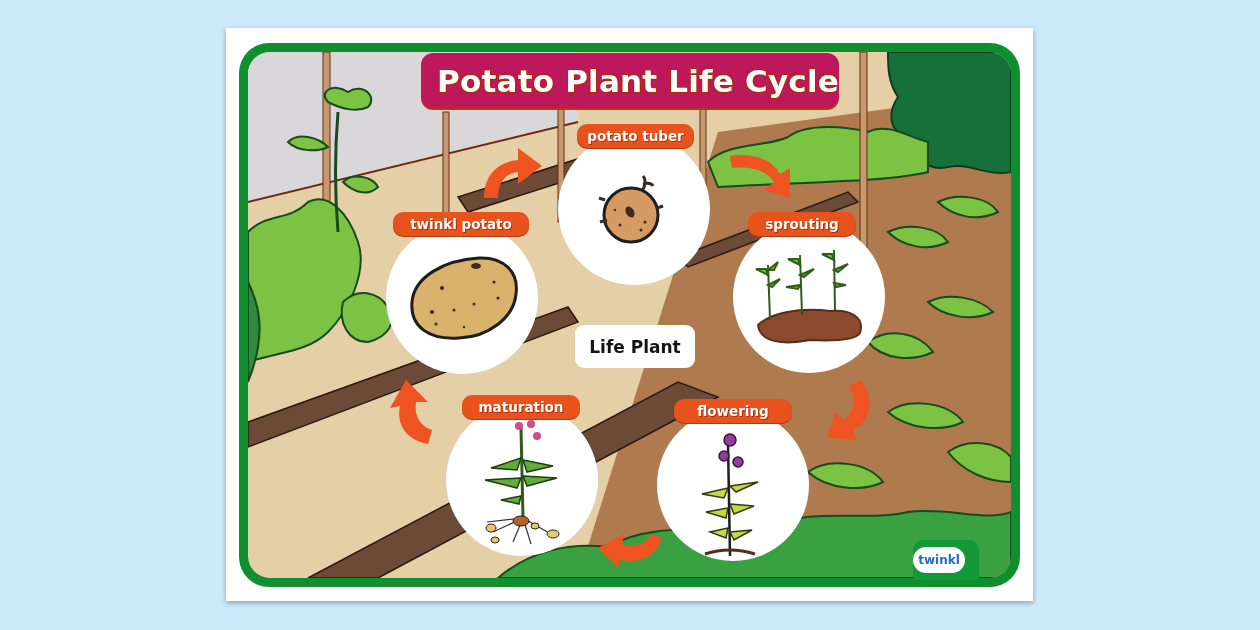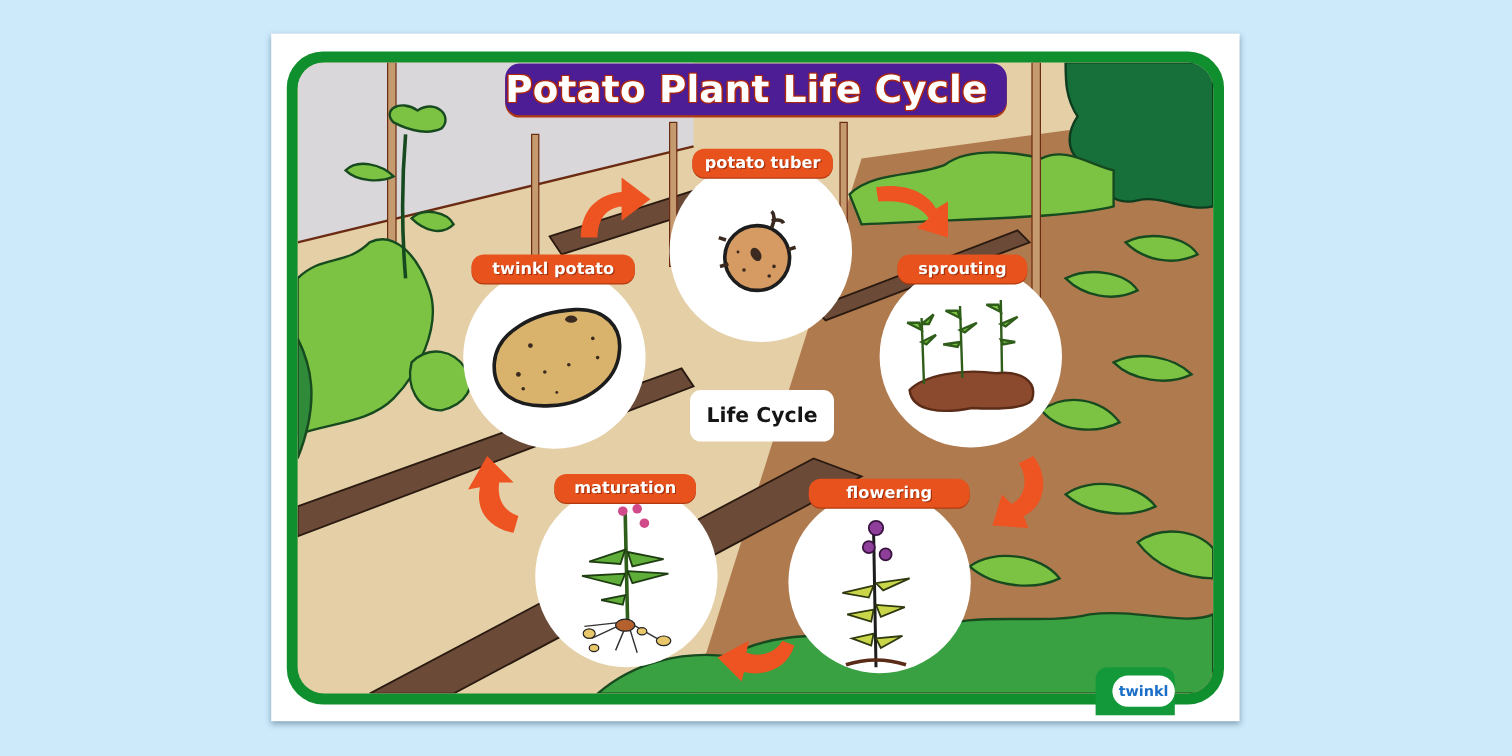--- a/index.html
+++ b/index.html
@@ -18,24 +18,24 @@
     position:absolute; left:239px; top:43px; width:781px; height:544px;
     border-radius:30px; background:#0f8f2d; overflow:hidden;
   }
   .scene {
     position:absolute; left:9px; top:9px; right:9px; bottom:9px;
     border-radius:22px; overflow:hidden; background:#e4cfa6;
   }
   .scene svg.bg { position:absolute; left:0; top:0; width:763px; height:526px; }
 
   .title-banner {
-    position:absolute; left:421px; top:53px; width:418px; height:43px;
-    background:#4c1d95; border-radius:12px;
+    position:absolute; left:421px; top:53px; width:418px; height:55px;
+    background:#be185d; border-radius:12px;
     box-shadow: 0 2px 0 #b23a10;
-    display:flex; align-items:center; justify-content:flex-start;
+    display:flex; align-items:center; justify-content:flex-end;
   }
   .title-banner span {
     font-family:"DejaVu Sans", sans-serif; font-weight:bold;
     font-size:31px; color:#ffffff; letter-spacing:0.2px;
     text-shadow: 0 0 2px #b0290c, 1px 1px 0 #b0290c, -1px -1px 0 #b0290c, 1px -1px 0 #b0290c, -1px 1px 0 #b0290c;
   }
 
   .stage-circle {
     position:absolute; width:152px; height:152px; border-radius:50%;
     background:#ffffff;
@@ -57,21 +57,21 @@
     background:#ffffff; border-radius:9px;
     display:flex; align-items:center; justify-content:center;
   }
   .center-box span { font-weight:bold; font-size:17px; color:#151515; }
 
   .arrow { position:absolute; }
 
   .logo-tab {
     position:absolute; left:913px; top:540px; width:66px; height:40px;
     background:#13993a; border-radius:10px 10px 0 0;
-    display:flex; align-items:center; justify-content:flex-end;margin-top:16px;
+    display:flex; align-items:center; justify-content:flex-start;
   }
   .logo-cloud {
     width:52px; height:26px; background:#fff; border-radius:13px;
     display:flex; align-items:center; justify-content:center;
   }
   .logo-cloud span { font-weight:bold; font-size:12px; color:#1b6fc8; font-family:"DejaVu Sans", sans-serif; }
 </style>
 </head>
 <body>
 
@@ -160,21 +160,21 @@
     <path d="M50,20 l-12,-6 l10,0 Z"></path>
       <path d="M50,30 l14,-6 l-10,8 Z"></path>
       <path d="M50,40 l-14,2 l12,2 Z"></path>
     <path d="M84,15 l-12,-6 l10,0 Z"></path>
       <path d="M84,25 l14,-6 l-10,8 Z"></path>
       <path d="M84,38 l12,2 l-10,2 Z"></path>
   </g>
 </svg>
 
 <div class="stage-circle" style="left:657px;top:409px;"></div>
-<div class="stage-label" style="left:674px;top:399px;width:134px;">
+<div class="stage-label" style="left:674px;top:399px;width:118px;">
   <span>flowering</span>
 </div>
 <svg class="stage-art" style="left:690px;top:428px;" width="80" height="130" viewBox="0 0 80 130">
   <line x1="40" y1="128" x2="38" y2="15" stroke="#1d1d1d" stroke-width="2.5"></line>
   <circle cx="40" cy="12" r="6" fill="#8d3f99" stroke="#3a1440" stroke-width="1.5"></circle>
   <circle cx="34" cy="28" r="5" fill="#8d3f99" stroke="#3a1440" stroke-width="1.5"></circle>
   <circle cx="48" cy="34" r="5" fill="#8d3f99" stroke="#3a1440" stroke-width="1.5"></circle>
   <g fill="#c9d64a" stroke="#2f3a10" stroke-width="1.5">
     <path d="M38,60 l-26,6 l22,4 Z"></path>
       <path d="M40,58 l28,-4 l-22,10 Z"></path>
@@ -223,21 +223,21 @@
       <circle cx="50" cy="58" r="1.5"></circle>
       <circle cx="70" cy="52" r="1.5"></circle>
       <circle cx="90" cy="30" r="1.5"></circle>
       <circle cx="94" cy="46" r="1.5"></circle>
       <circle cx="32" cy="72" r="1.5"></circle>
       <circle cx="60" cy="75" r="1.2"></circle>
   </g>
 </svg>
 
 <div class="center-box">
-  <span>Life Cycle</span>
+  <span>Life Plant</span>
 </div>
 
 <svg class="arrow" style="left:478px;top:140px;" width="72" height="60" viewBox="0 0 72 60">
   <path d="M6,58 C6,35 20,22 40,20 L40,8 L64,26 L40,44 L40,32 C28,33 20,42 20,58 Z" fill="#ee5322"></path>
 </svg>
 <svg class="arrow" style="left:728px;top:150px;" width="70" height="52" viewBox="0 0 70 52">
   <path d="M2,6 C25,2 45,10 52,24 L62,18 L62,48 L36,40 L46,32 C40,22 25,16 4,18 Z" fill="#ee5322"></path>
 </svg>
 <svg class="arrow" style="left:823px;top:378px;" width="52" height="66" viewBox="0 0 52 66">
   <path d="M38,2 C52,20 48,44 30,52 L34,62 L4,60 L12,34 L20,42 C32,36 34,20 26,8 Z" fill="#ee5322"></path>

